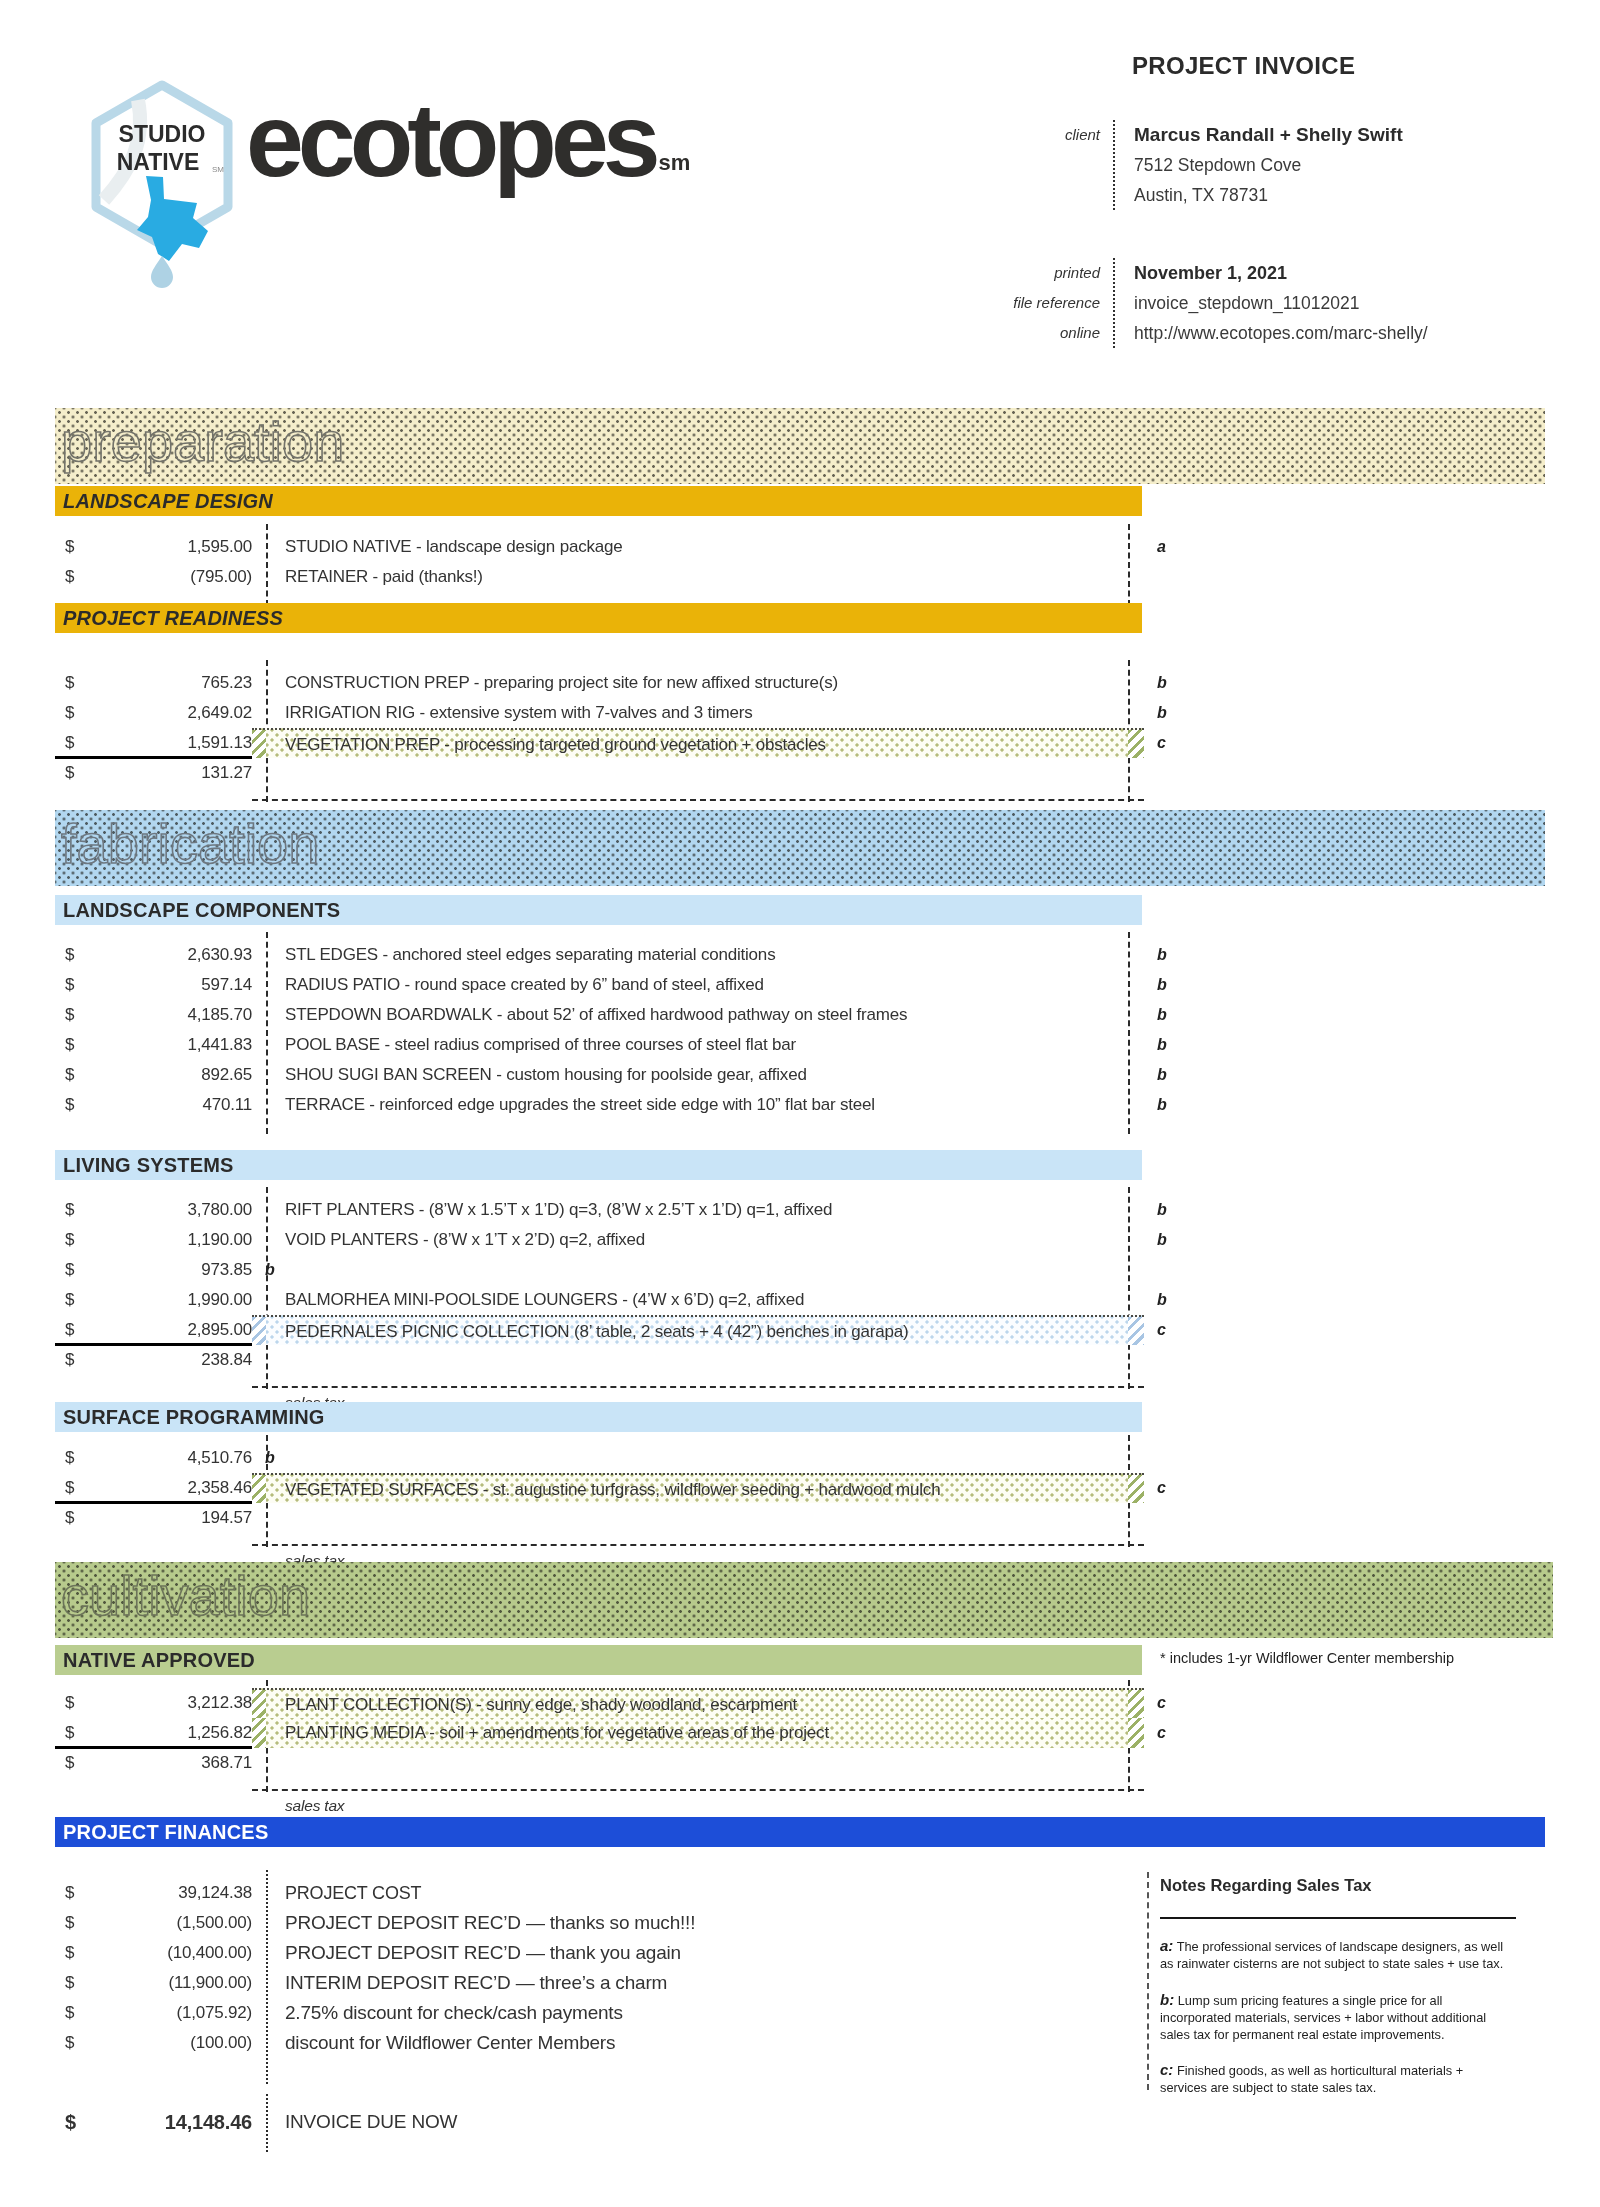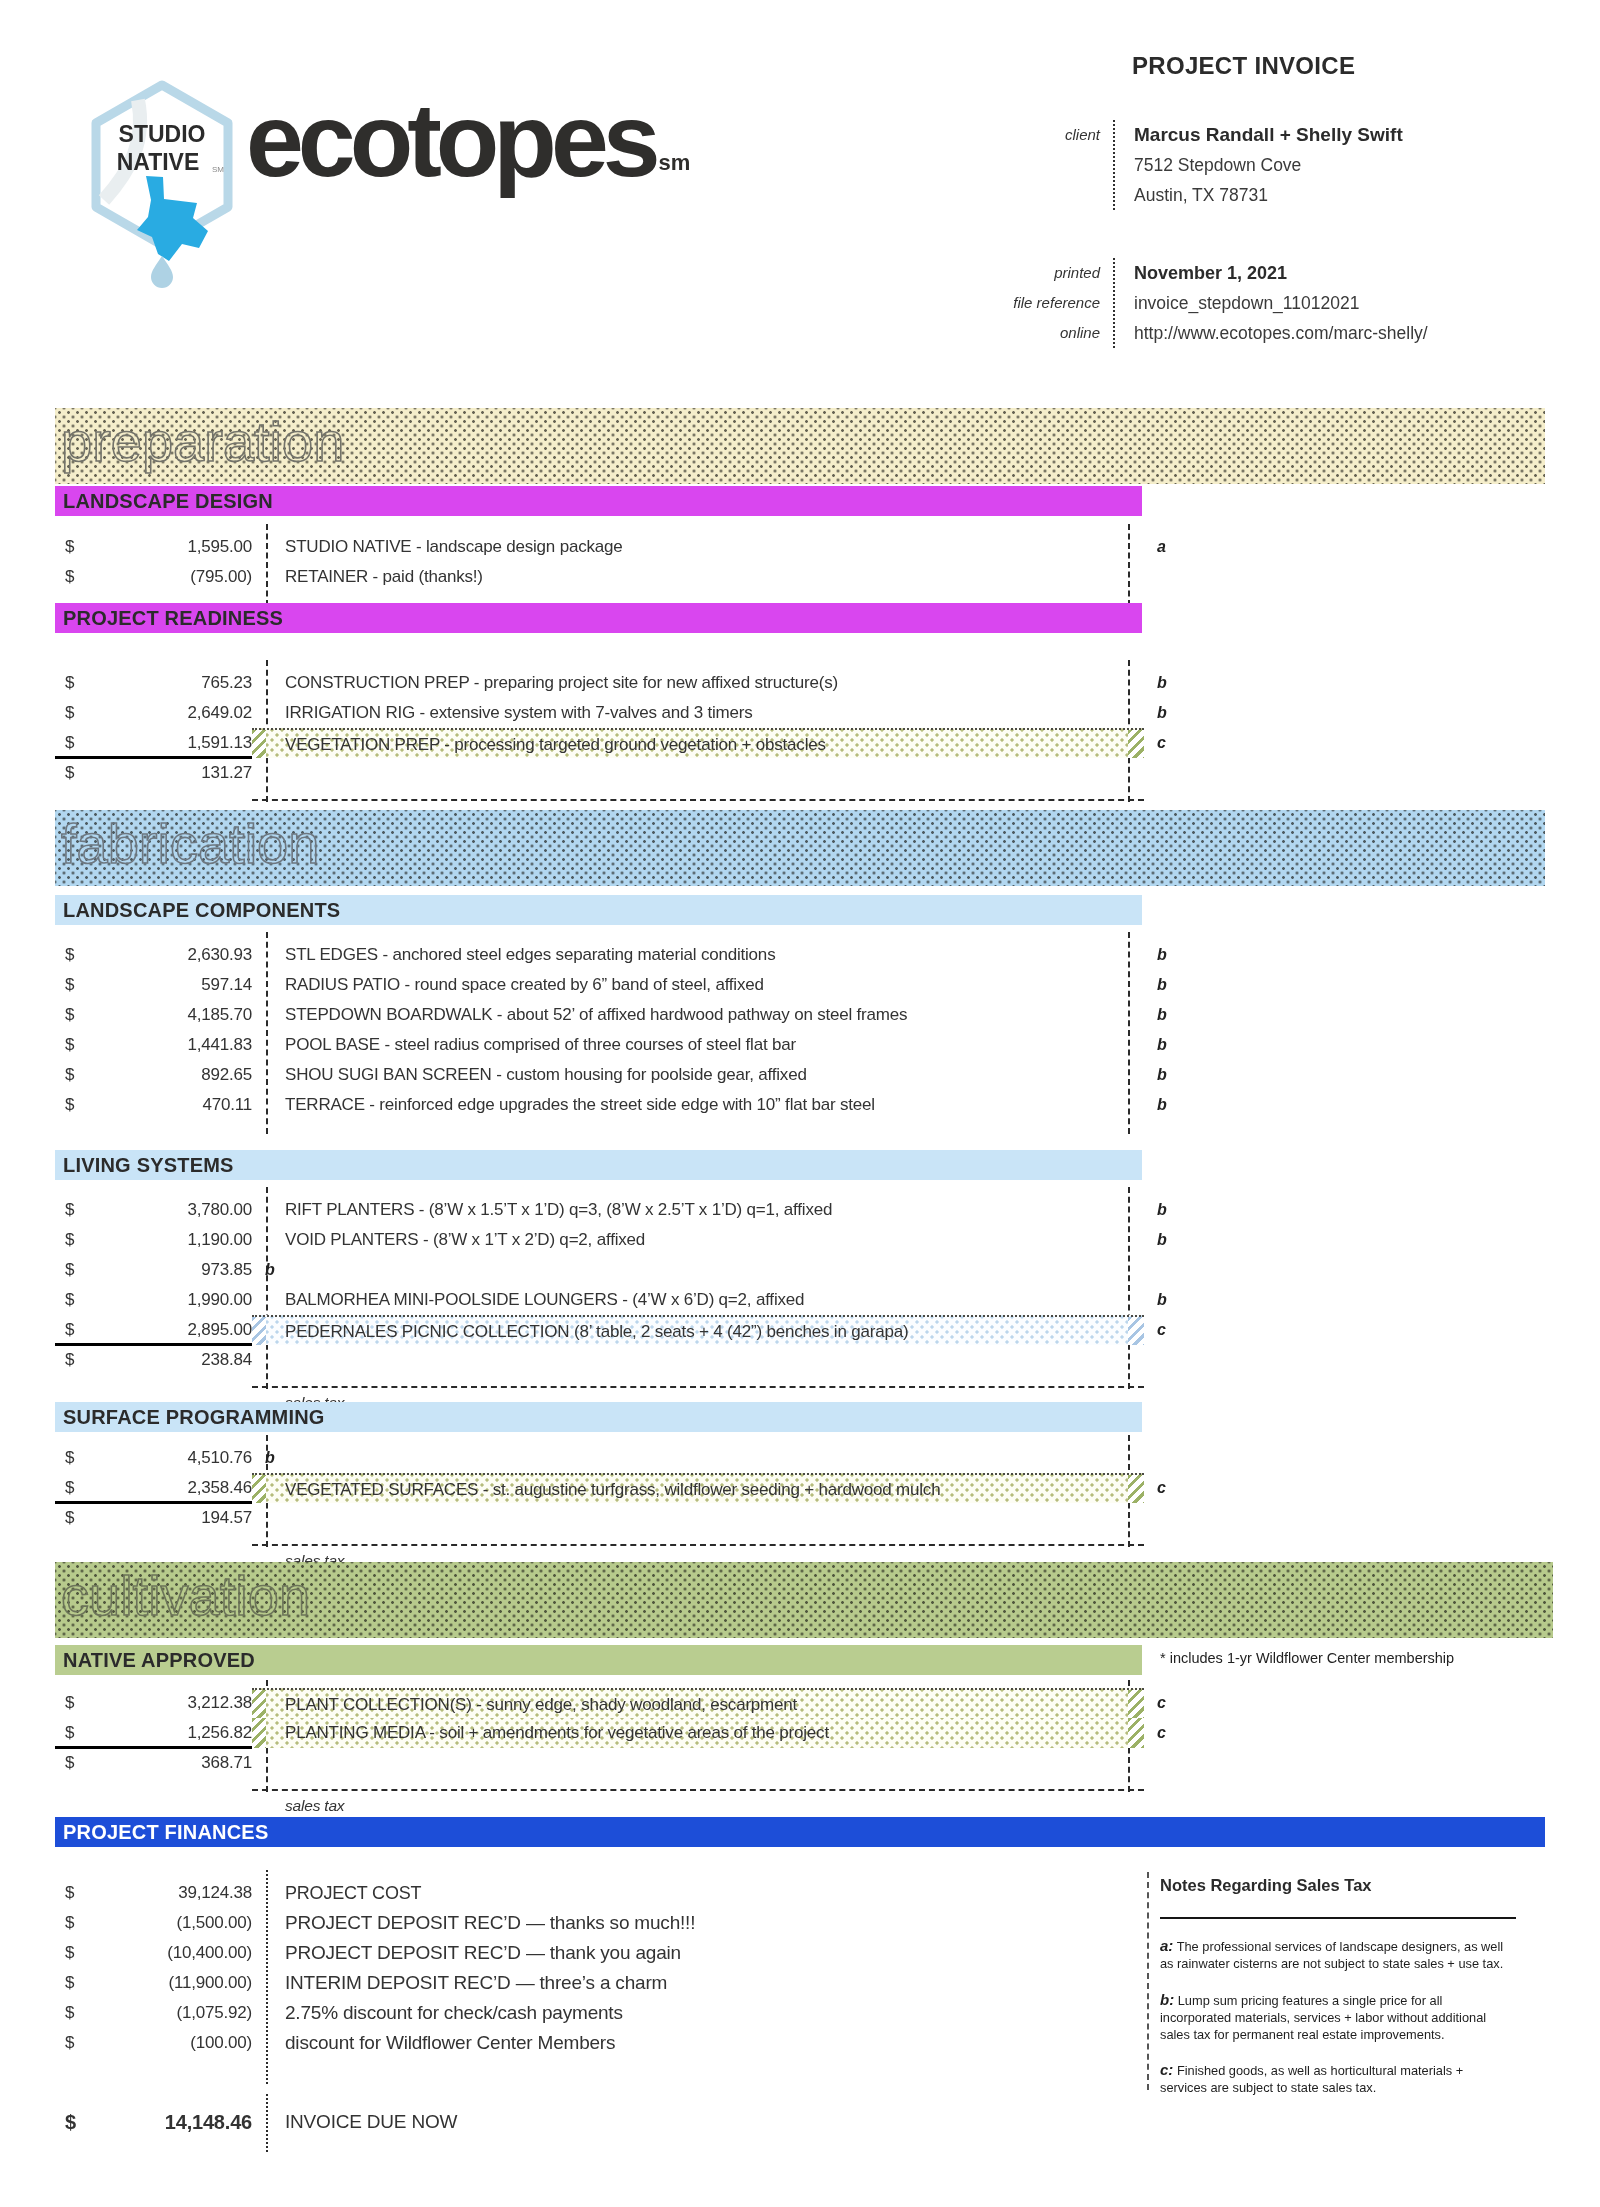--- a/index.html
+++ b/index.html
@@ -31,21 +31,21 @@
      color:transparent;-webkit-text-stroke:1.6px #73736a;letter-spacing:0px;}
   .band.yellow{background:#f5eecb;}
   .band.blue{background:#b2d7f0;}
   .band.blue .band-word{-webkit-text-stroke-color:#6d7780;}
   .band.green{background:#b7ca8c;}
   .band.green .band-word{-webkit-text-stroke-color:#6c7459;}
 
   
   .gbar{position:absolute;left:55px;width:1087px;height:30px;line-height:30px;
         font-size:20px;font-weight:700;padding-left:8px;box-sizing:border-box;letter-spacing:.2px;}
-  .gbar.yellow{background:#d946ef;}
+  .gbar.yellow{background:#eab308;font-style:italic;}
   .gbar.blue{background:#c9e4f7;}
   .gbar.green{background:#b9cd90;}
   .gbar.gray{background:#1d4ed8;color:#ffffff;width:1490px;}
 
   
   .rows{position:absolute;left:55px;width:1160px;}
   .vline{position:absolute;top:-8px;bottom:-14px;width:0;border-left:2px dashed #2a2a2a;}
   .vline.l{left:211px;} .vline.r{left:1073px;}
   .vline.dot{border-left-style:dotted;}
   .row{position:relative;display:flex;height:30px;line-height:30px;}

